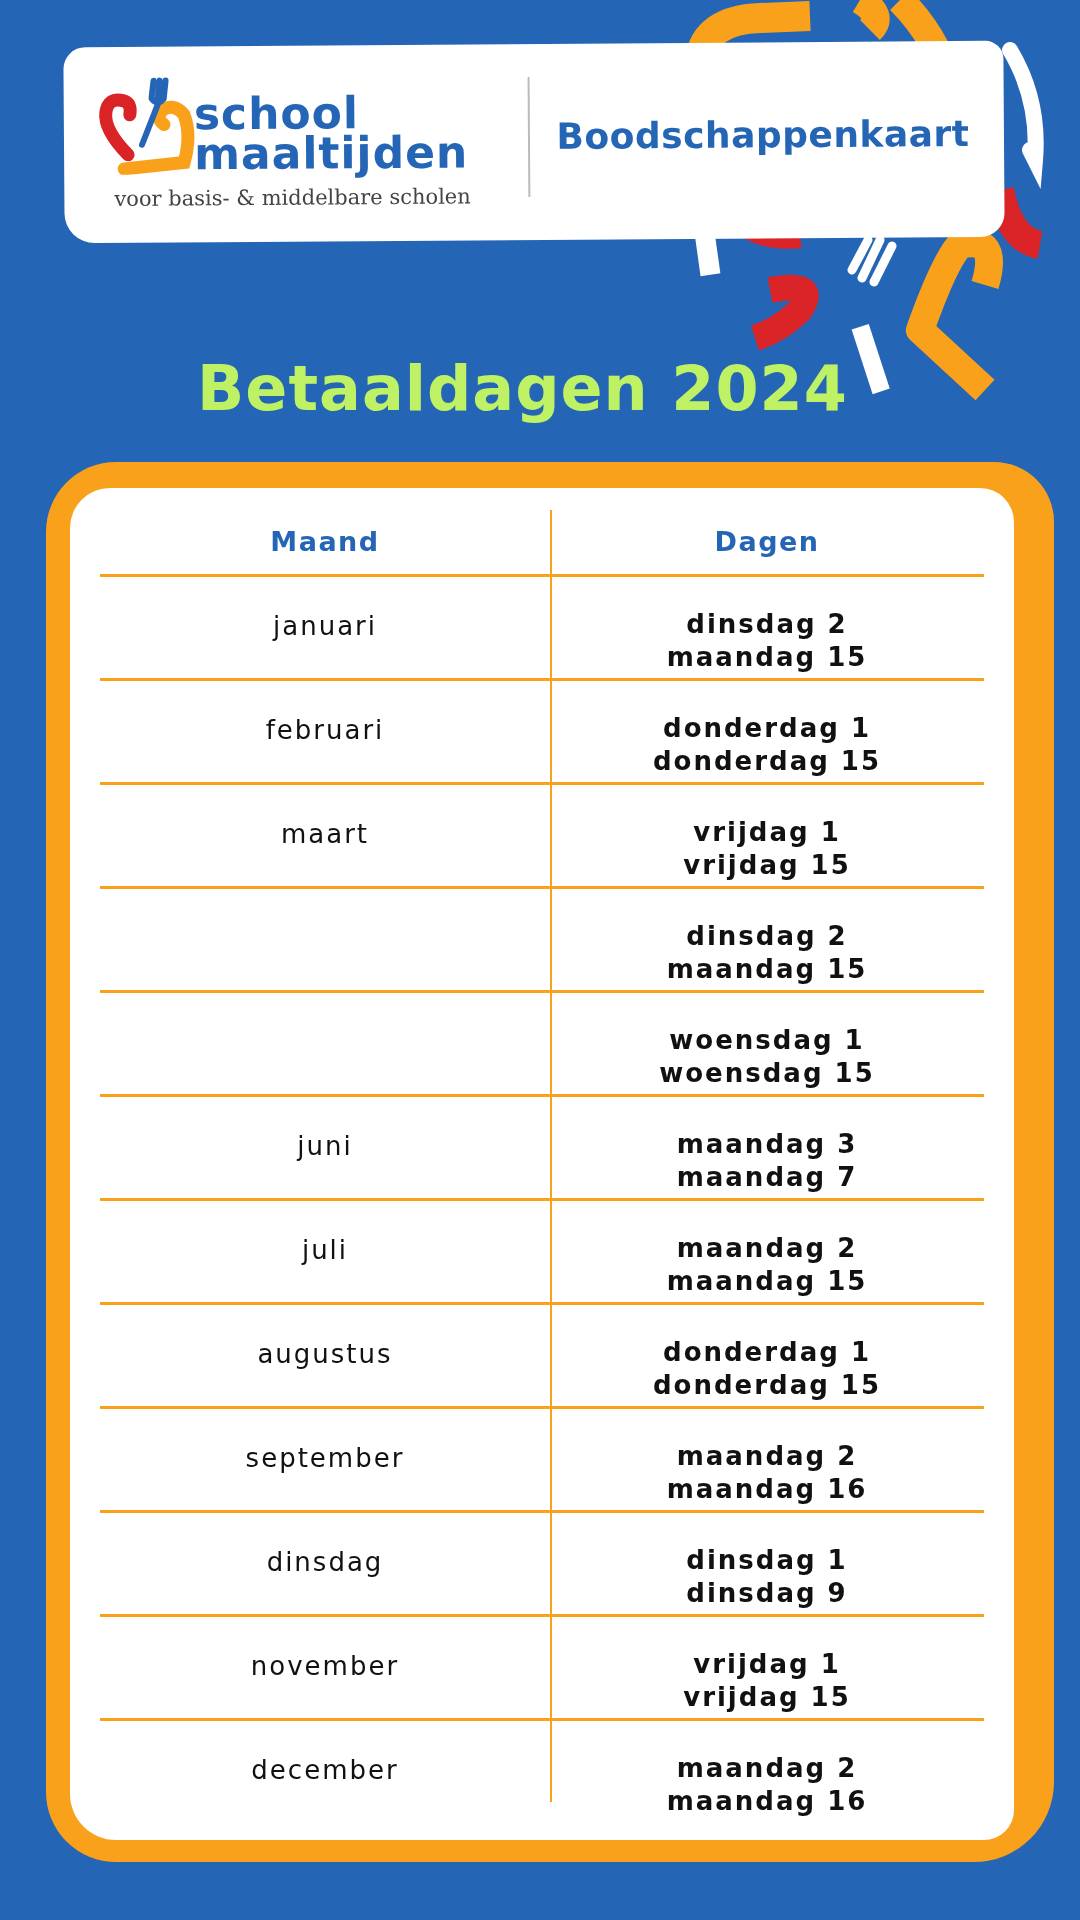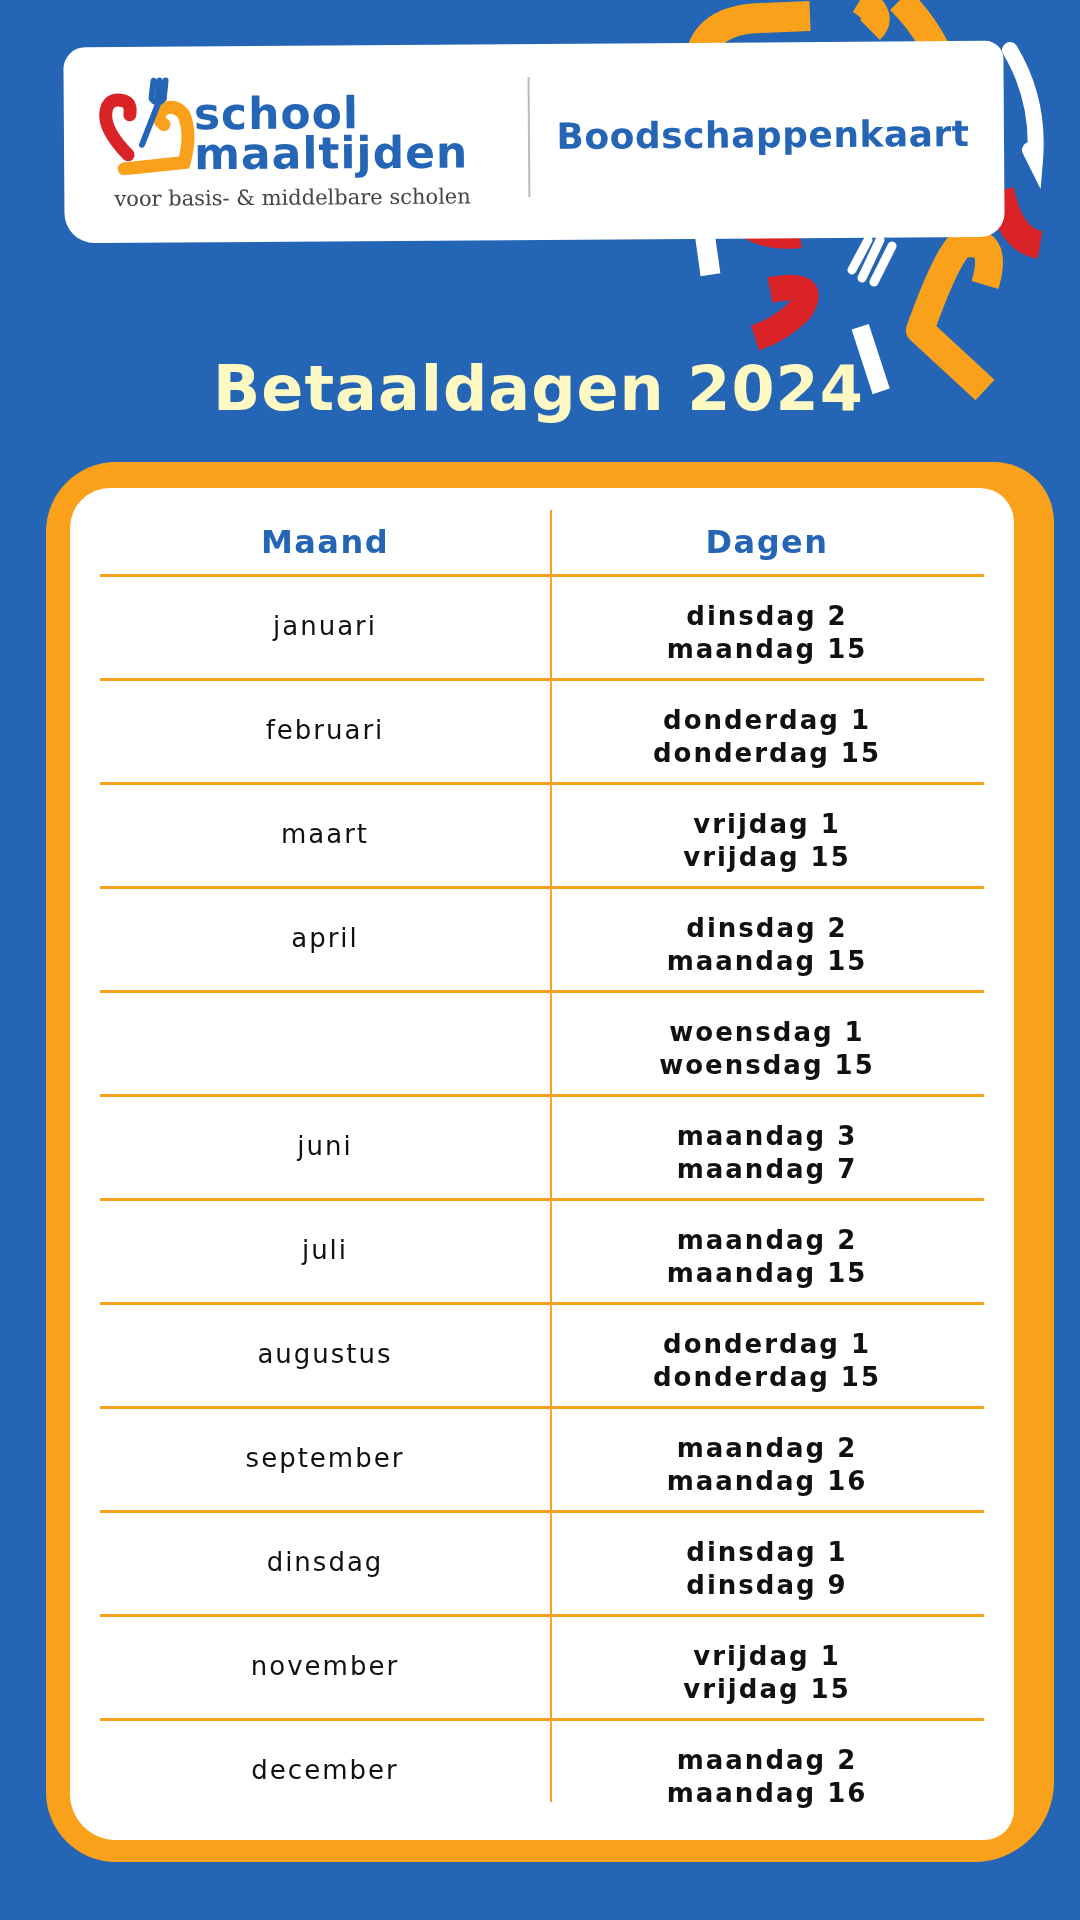--- a/index.html
+++ b/index.html
@@ -29,52 +29,52 @@
     font-size: 21px; color: #444; white-space: nowrap;
   }
   .header-divider {
     position: absolute; left: 464px; top: 33px; width: 2px; height: 120px; background: #bbb;
   }
   .header-title {
     position: absolute; left: 484px; top: 72px; width: 430px; text-align: center;
     color: #2565b5; font-weight: bold; font-size: 36px; letter-spacing: 0.5px;
   }
   .page-title {
-    position: absolute; left: 16px; top: 352px; width: 1045px; text-align: center;
-    color: #fef9c3; font-weight: bold; font-size: 62px; letter-spacing: 1px; z-index: 2;
+    position: absolute; left: 0; top: 352px; width: 1045px; text-align: center;
+    color: #bef264; font-weight: bold; font-size: 62px; letter-spacing: 1px; z-index: 2;
   }
   .table-frame {
     position: absolute; left: 46px; top: 462px; width: 1008px; height: 1400px;
     background: #f9a11b; border-radius: 70px 60px 80px 70px;
     z-index: 2;
   }
   .table-card {
     position: absolute; left: 70px; top: 488px; width: 944px; height: 1352px;
     background: #ffffff; border-radius: 40px 34px 30px 46px;
     z-index: 3;
   }
   .col-divider {
     position: absolute; left: 480px; top: 22px; width: 2px; height: 1292px; background: #f9a11b;
   }
   .thead { position: absolute; left: 30px; top: 22px; width: 884px; height: 64px; }
   .th {
     position: absolute; top: 0; height: 64px; line-height: 64px; text-align: center;
-    color: #2565b5; font-weight: bold; font-size: 32px; letter-spacing: 1.5px;
+    color: #2565b5; font-weight: bold; font-size: 27px; letter-spacing: 1.5px;
   }
   .th.month { left: 0; width: 450px; }
   .th.days { left: 450px; width: 434px; }
   .hline { position: absolute; left: 30px; width: 884px; height: 3px; background: #f9a11b; }
   .row { position: absolute; left: 30px; width: 884px; height: 104px; }
   .cell-month {
     position: absolute; left: 0; width: 450px; top: 0; height: 104px;
     display: flex; align-items: center; justify-content: center;
     font-size: 26px; font-weight: normal; color: #111; letter-spacing: 2px;
   }
   .cell-days {
-    position: absolute; left: 450px; width: 434px; top: 0; height: 118px;
+    position: absolute; left: 450px; width: 434px; top: 8px; height: 118px;
     display: flex; flex-direction: column; align-items: center; justify-content: center;
     font-size: 26px; font-weight: bold; color: #111; letter-spacing: 2px; line-height: 33px;
   }
 </style>
 </head>
 <body>
 
 <svg class="deco" viewBox="0 0 1080 420">
   <path d="M700 60 Q705 20 760 18 L810 16" stroke="#f9a11b" stroke-width="30" fill="none" stroke-linecap="butt"></path>
   <path d="M860 0 Q885 15 870 30" stroke="#f9a11b" stroke-width="28" fill="none"></path>
@@ -134,21 +134,20 @@
       <div class="hline" style="top:294px"></div>
       <div class="row" style="top:294px">
         <div class="cell-month">maart</div>
         <div class="cell-days">
           <span>vrijdag 1</span>
           <span>vrijdag 15</span>
         </div>
       </div>
       <div class="hline" style="top:398px"></div>
       <div class="row" style="top:398px">
-        <div class="cell-month">april</div>
         <div class="cell-days">
           <span>dinsdag 2</span>
           <span>maandag 15</span>
         </div>
       </div>
       <div class="hline" style="top:502px"></div>
       <div class="row" style="top:502px">
         <div class="cell-days">
           <span>woensdag 1</span>
           <span>woensdag 15</span>

